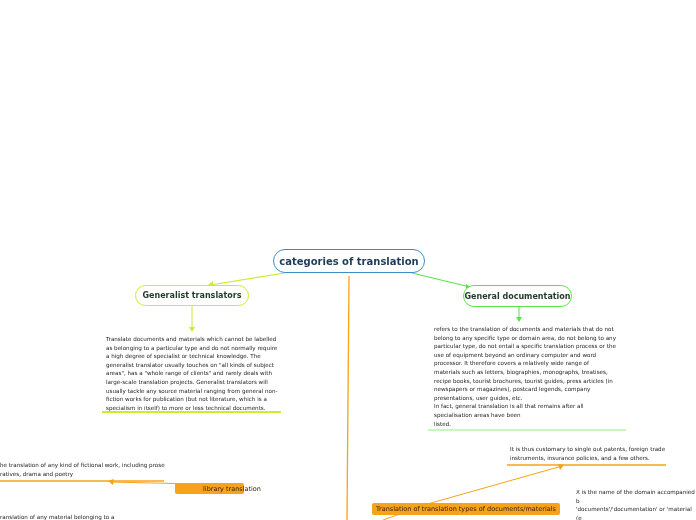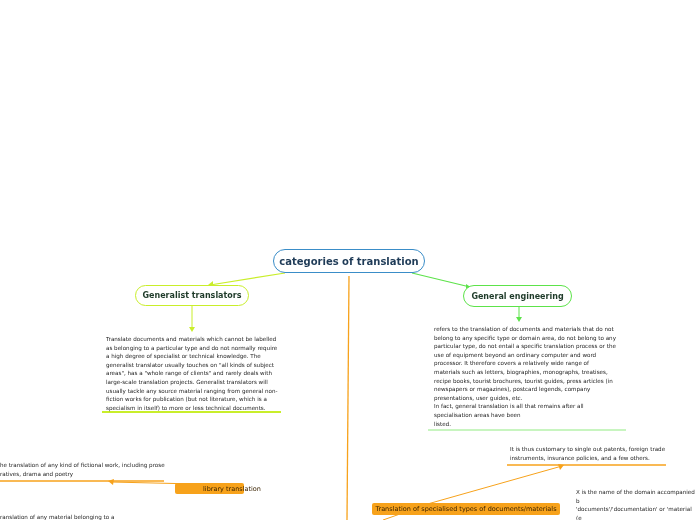--- a/index.html
+++ b/index.html
@@ -168,21 +168,21 @@
 
   <div class="node root">
     <span>categories of translation</span>
   </div>
 
   <div class="node main-left">
     <span>Generalist translators</span>
   </div>
 
   <div class="node main-right">
-    <span>General engineering</span>
+    <span>General documentation</span>
   </div>
 
   <div class="note note-left">Translate documents and materials which cannot be labelled
 as belonging to a particular type and do not normally require
 a high degree of specialist or technical knowledge. The
 generalist translator usually touches on "all kinds of subject
 areas", has a "whole range of clients" and rarely deals with
 large-scale translation projects. Generalist translators will
 usually tackle any source material ranging from general non-
 fiction works for publication (but not literature, which is a
@@ -212,16 +212,16 @@
   <div class="note note-domain">X is the name of the domain accompanied b
 'documents'/'documentation' or 'material (e
 civil engineering documents or translation o
 documentation)</div>
 
   <div class="node orange-box lib">
     <span>library translation</span>
   </div>
 
   <div class="node orange-box spec">
-    <span>Translation of specialised types of documents/materials</span>
+    <span>Translation of translation types of documents/materials</span>
   </div>
 
 </div>
 
 </body></html>

